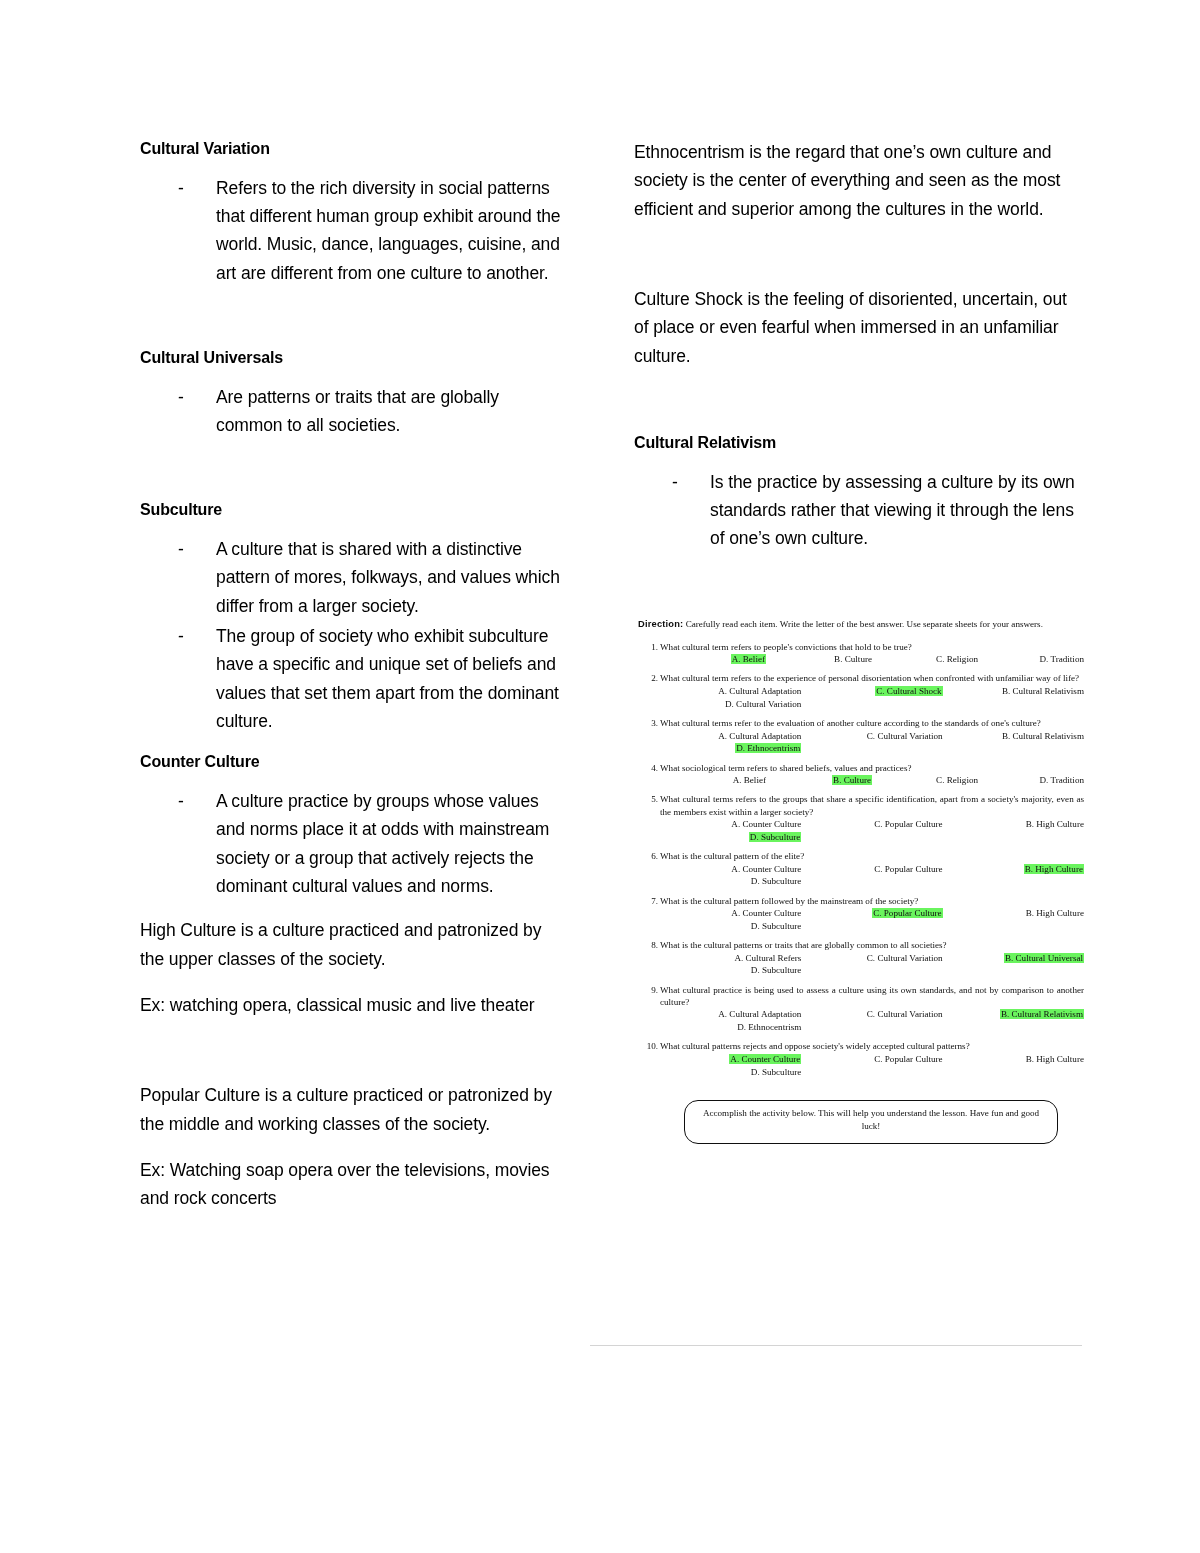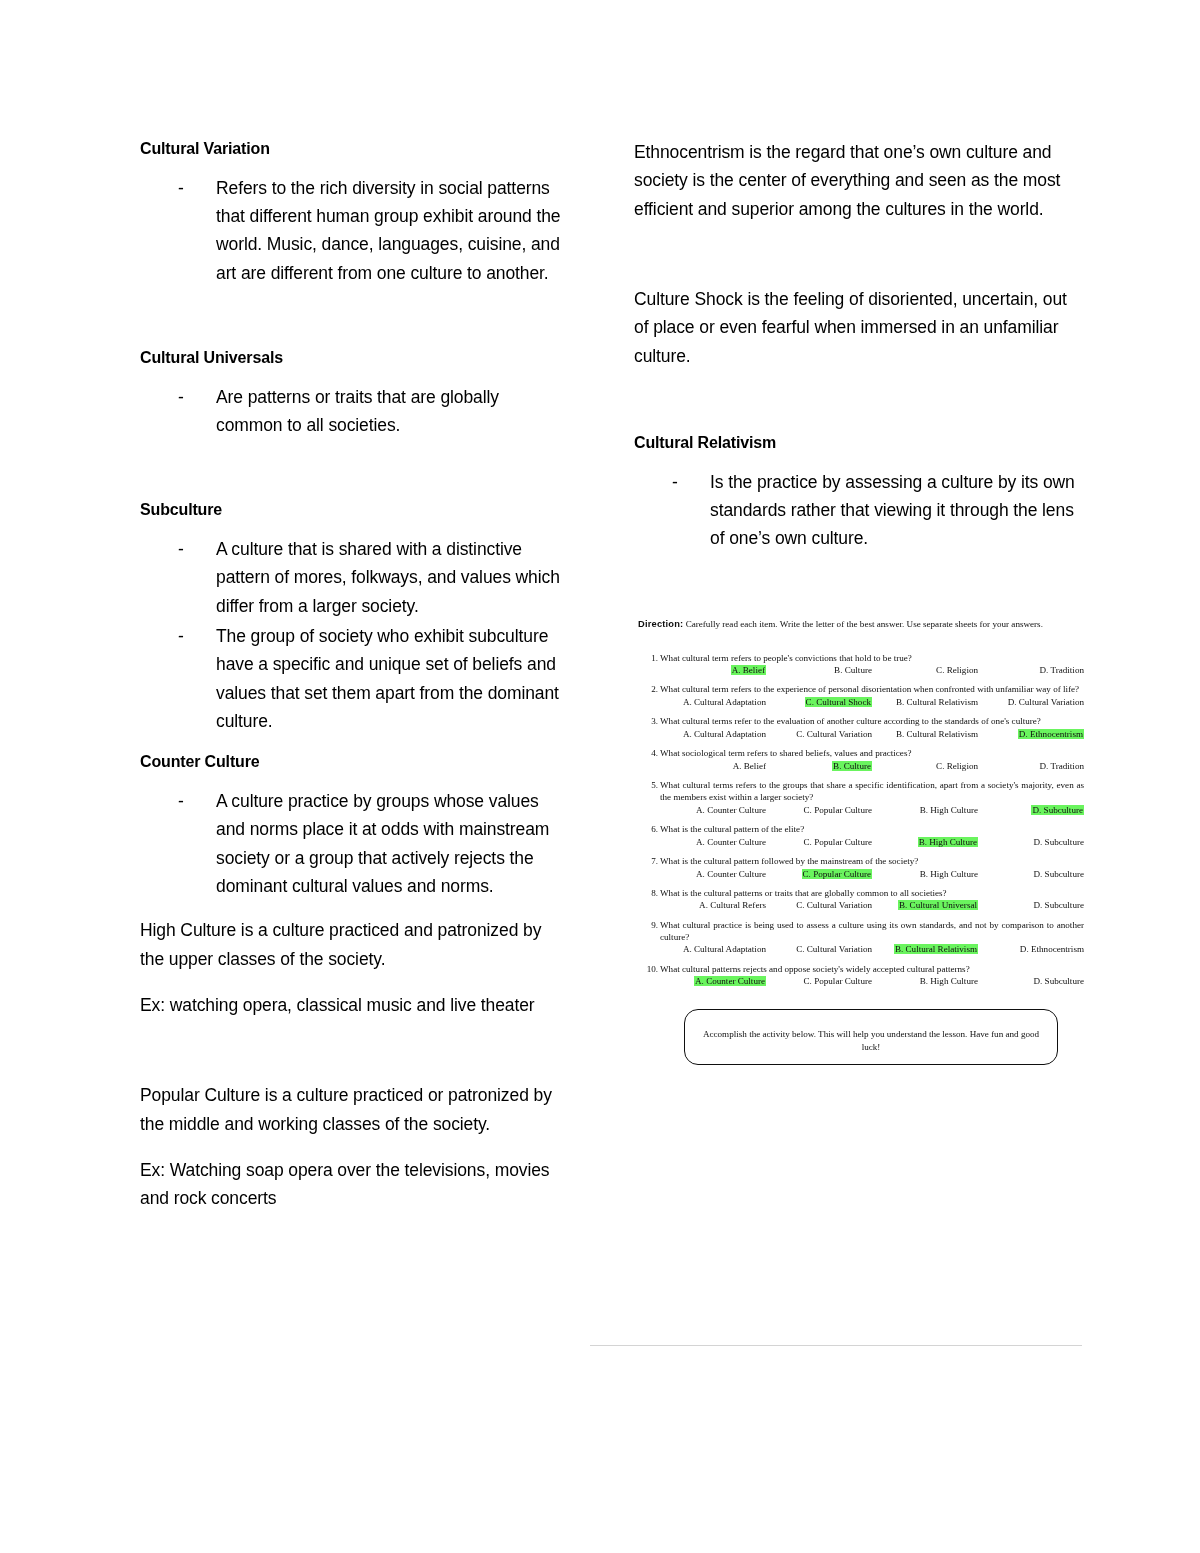--- a/index.html
+++ b/index.html
@@ -76,21 +76,21 @@
     width: 446px;
     font-family: "Liberation Serif", serif;
     color: #1b1b1b;
     font-size: 9.1px;
     line-height: 1.34;
     
     filter: contrast(1.12) brightness(0.99);
   }
   .direction {
     text-align: justify;
-    margin: 0 0 21px 0;
+    margin: 0 0 10px 0;
     font-size: 9.1px;
     line-height: 1.36;
   }
   .direction b {
     font-family: "Liberation Sans", sans-serif;
     font-weight: bold;
     font-size: 9.3px;
     letter-spacing: 0.2px;
   }
 
@@ -105,37 +105,37 @@
     top: 0;
     width: 16px;
     text-align: right;
   }
   .q-stem {
     margin: 0 0 0.5px 0;
     text-align: justify;
   }
   .opts {
     display: grid;
-    grid-template-columns: 1fr 1fr 1fr 1fr;
+    grid-template-columns: 1fr 1fr 1fr;
     column-gap: 0;
     row-gap: 0.5px;
   }
   .opts.row4 { grid-template-columns: repeat(4, 1fr); }
   .opt { white-space: nowrap; text-align: right; }
   .opt .hl {
     background: #6dea62;
     padding: 0 1px;
     box-decoration-break: clone;
   }
 
   .activity-box {
     margin: 22px 26px 0 46px;
     border: 1.4px solid #1b1b1b;
     border-radius: 14px;
-    padding: 18px 16px 10px 16px;
+    padding: 6px 16px 10px 16px;
     text-align: center;
     line-height: 1.42;
     font-size: 9.1px;
   }
 
   .scan-rule {
     position: absolute;
     left: 590px;
     top: 1345px;
     width: 492px;

